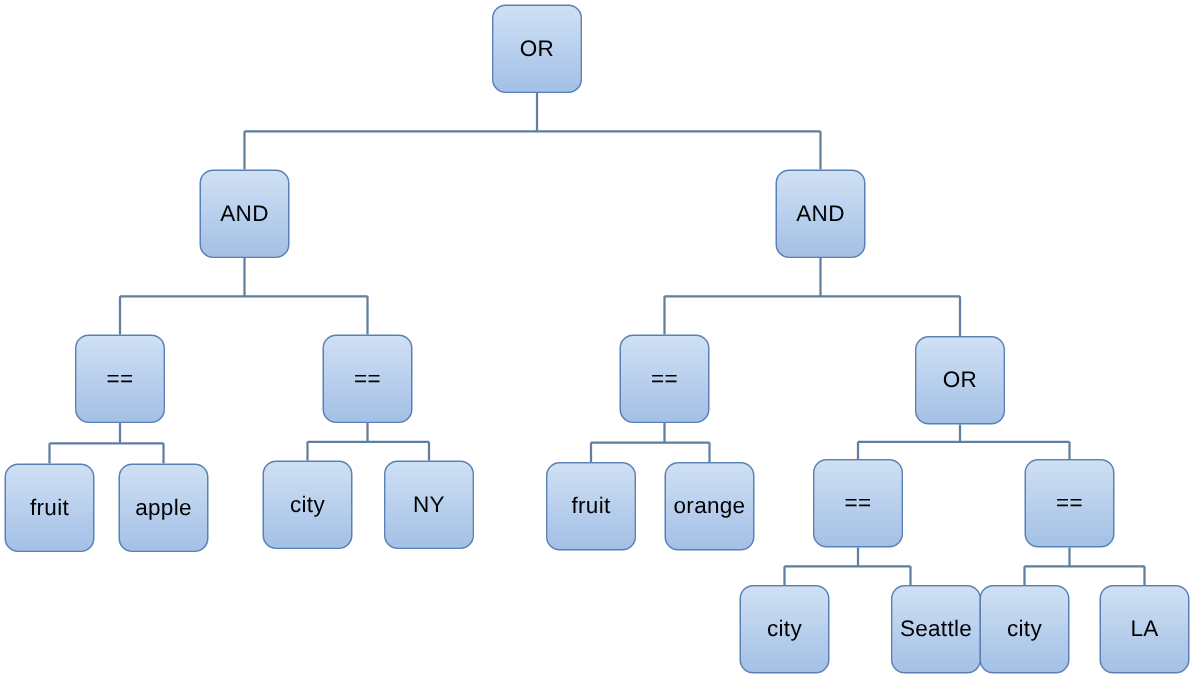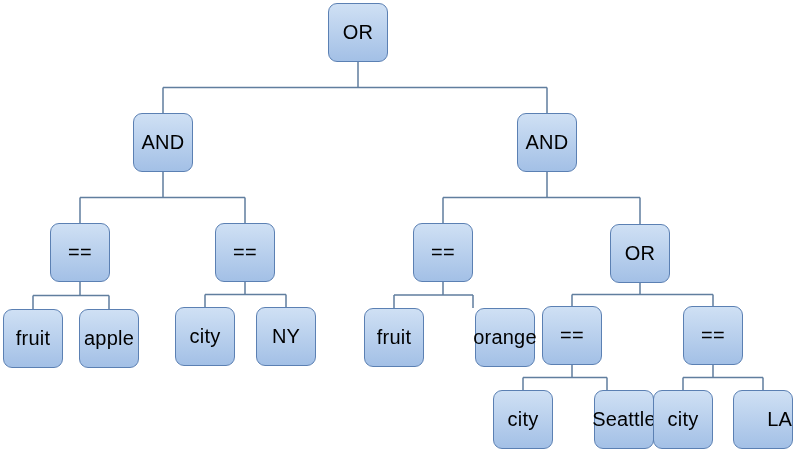--- a/index.html
+++ b/index.html
@@ -28,21 +28,21 @@
     height: 59px;
     box-sizing: border-box;
     border: 1.4px solid var(--node-border, #5b80b3);
     border-radius: 9px;
     background: linear-gradient(to bottom, var(--node-top, #cfe0f4), var(--node-bottom, #a3c0e6));
     display: flex;
     align-items: center;
     justify-content: center;
   }
   .node-label {
-    font-size: 20px;
+    font-size: 15px;
     color: var(--text, #000000);
     letter-spacing: 0.2px;
     white-space: nowrap;
   }
 </style>
 </head>
 <body>
 
 <div class="canvas">
   <svg class="edges-layer" viewBox="0 0 795 453" xmlns="http://www.w3.org/2000/svg">
@@ -78,35 +78,35 @@
       </div>
       <div class="node" style="left: 175px; top: 307px;">
         <span class="node-label">city</span>
       </div>
       <div class="node" style="left: 256px; top: 307px;">
         <span class="node-label">NY</span>
       </div>
       <div class="node" style="left: 364px; top: 308px;">
         <span class="node-label">fruit</span>
       </div>
-      <div class="node" style="left: 443px; top: 308px; margin-left: 32px;">
+      <div class="node" style="left: 443px; top: 308px;">
         <span class="node-label">orange</span>
       </div>
       <div class="node" style="left: 542px; top: 306px;">
         <span class="node-label">==</span>
       </div>
       <div class="node" style="left: 683px; top: 306px;">
         <span class="node-label">==</span>
       </div>
       <div class="node" style="left: 493px; top: 390px;">
         <span class="node-label">city</span>
       </div>
       <div class="node" style="left: 577px; top: 390px; margin-left: 17px;">
         <span class="node-label">Seattle</span>
       </div>
       <div class="node" style="left: 653px; top: 390px;">
         <span class="node-label">city</span>
       </div>
-      <div class="node" style="left: 733px; top: 390px; justify-content: flex-end;">
+      <div class="node" style="left: 733px; top: 390px;">
         <span class="node-label">LA</span>
       </div>
     </div>
 </div>
 
 </body></html>

